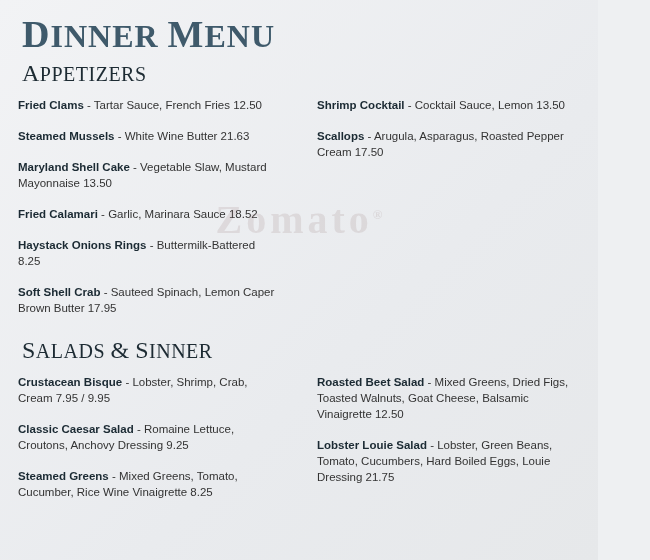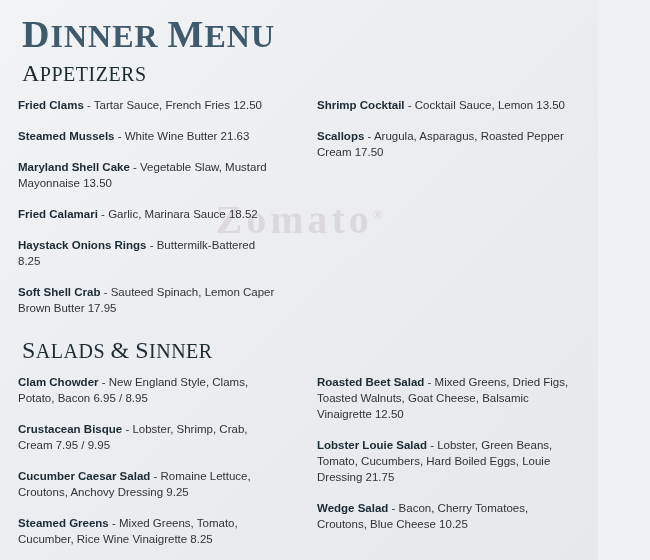--- a/index.html
+++ b/index.html
@@ -134,49 +134,41 @@
         </div>
       </div>
     </div>
   </div>
 
   <div class="salads-block">
     <div class="section-title"><span class="cap">S</span><span>ALADS</span> <span class="cap">&amp;</span><span></span> <span class="cap">S</span><span>INNER</span></div>
     <div class="columns">
       <div class="col">
         <div class="item">
-          <span class="name">Clam Chowder</span>
-          <span class="desc">- New England Style, Clams, Potato, Bacon 6.95 / 8.95</span>
-        </div>
-        <div class="item">
           <span class="name">Crustacean Bisque</span>
           <span class="desc">- Lobster, Shrimp, Crab, Cream 7.95 / 9.95</span>
         </div>
         <div class="item">
-          <span class="name">Cucumber Caesar Salad</span>
+          <span class="name">Classic Caesar Salad</span>
           <span class="desc">- Romaine Lettuce, Croutons, Anchovy Dressing 9.25</span>
         </div>
         <div class="item">
           <span class="name">Steamed Greens</span>
           <span class="desc">- Mixed Greens, Tomato, Cucumber, Rice Wine Vinaigrette 8.25</span>
         </div>
       </div>
       <div class="col col-right-pad">
         <div class="item">
           <span class="name">Roasted Beet Salad</span>
           <span class="desc">- Mixed Greens, Dried Figs, Toasted Walnuts, Goat Cheese, Balsamic Vinaigrette 12.50</span>
         </div>
         <div class="item">
           <span class="name">Lobster Louie Salad</span>
           <span class="desc">- Lobster, Green Beans, Tomato, Cucumbers, Hard Boiled Eggs, Louie Dressing 21.75</span>
         </div>
-        <div class="item">
-          <span class="name">Wedge Salad</span>
-          <span class="desc">- Bacon, Cherry Tomatoes, Croutons, Blue Cheese 10.25</span>
-        </div>
       </div>
     </div>
   </div>
 
   <div class="watermark">
     <span>Zomato</span><sup>®</sup>
   </div>
 
 </div>
 

